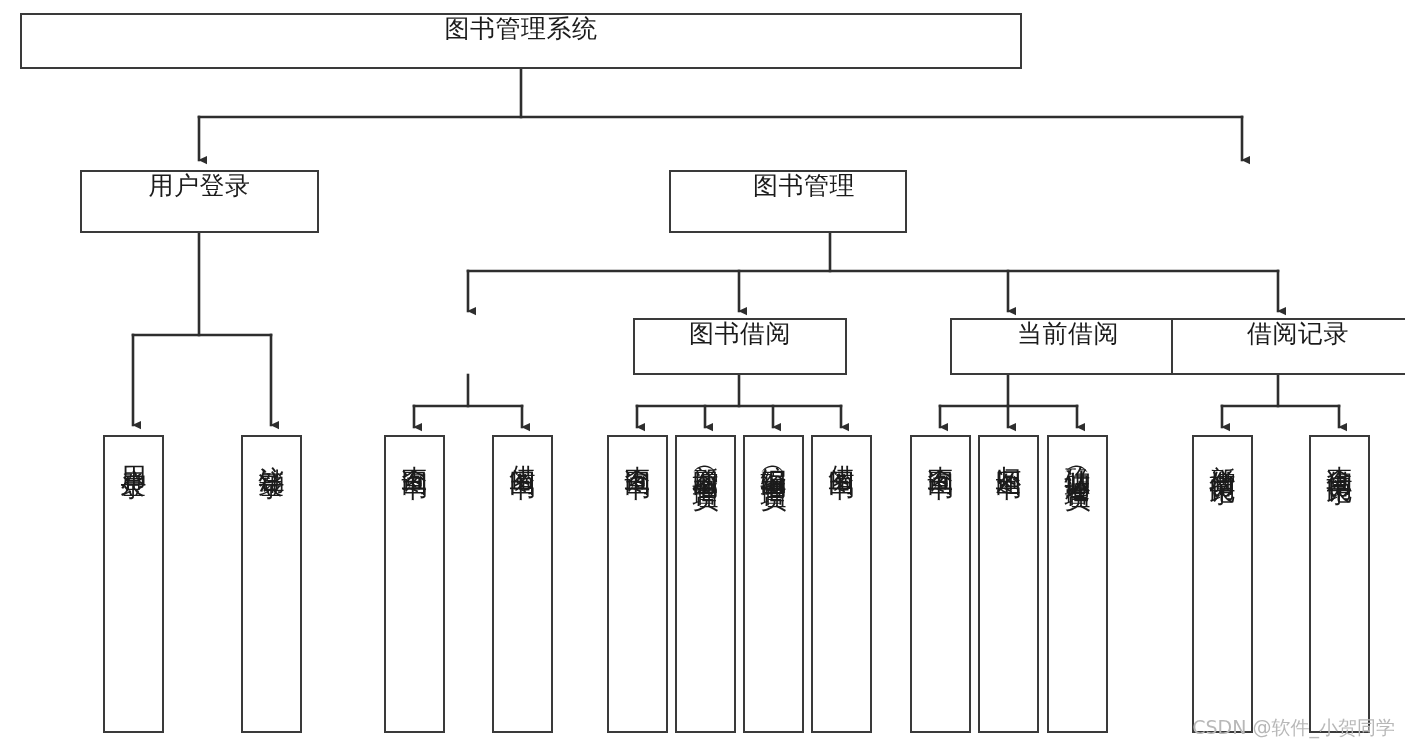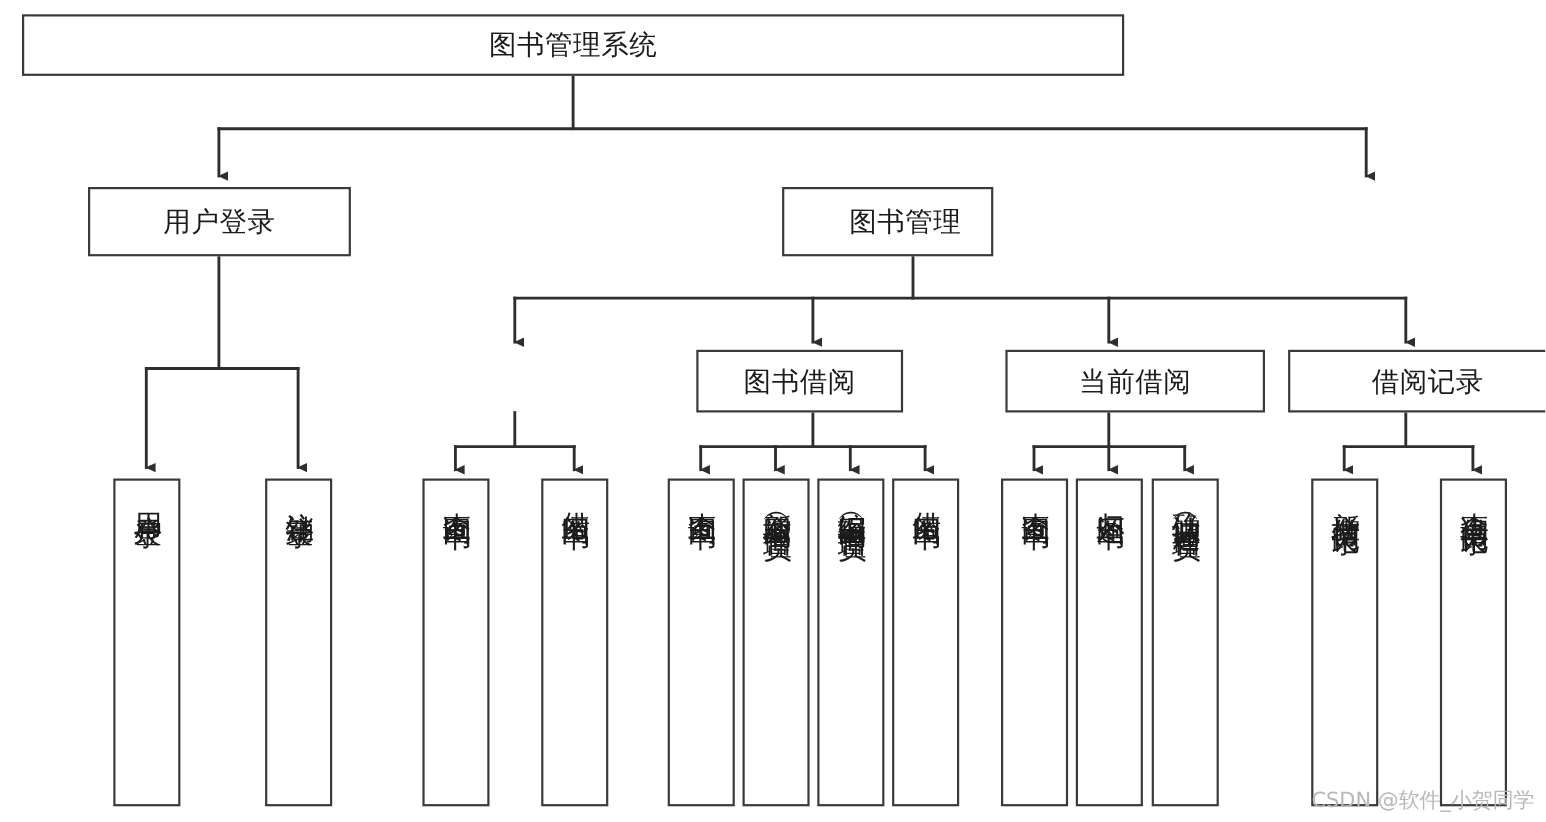--- a/index.html
+++ b/index.html
@@ -25,21 +25,21 @@
     width: 1405px;
     height: 747px;
     pointer-events: none;
   }
   .node {
     position: absolute;
     box-sizing: border-box;
     background: #ffffff;
     border: 2px solid #3a3a3a;
     display: flex;
-    align-items: center;
+    align-items: flex-start;
     justify-content: center;
     z-index: 2;
   }
   .node-label {
     color: #1b1b1b;
     white-space: nowrap;
     letter-spacing: 0.5px;
   }
   .node.horizontal .node-label {
     font-size: 25px;
@@ -127,28 +127,28 @@
     </g>
   </svg>
 
   <div class="node root horizontal" style="left:20px; top:13px; width:1002px; height:56px;">
     <span class="node-label">图书管理系统</span>
   </div>
 
   <div class="node horizontal" style="left:80px; top:170px; width:239px; height:63px;">
     <span class="node-label">用户登录</span>
   </div>
-  <div class="node horizontal" style="left:711px; top:170px; width:192px; height:63px;padding-left:32px;">
+  <div class="node horizontal" style="left:669px; top:170px; width:238px; height:63px;padding-left:32px;">
     <span class="node-label">图书管理</span>
   </div>
 
-  <div class="node horizontal" style="left:633px; top:318px; width:188px; height:57px;">
+  <div class="node horizontal" style="left:633px; top:318px; width:214px; height:57px;">
     <span class="node-label">图书借阅</span>
   </div>
-  <div class="node horizontal" style="left:914px; top:318px; width:236px; height:57px;">
+  <div class="node horizontal" style="left:950px; top:318px; width:236px; height:57px;">
     <span class="node-label">当前借阅</span>
   </div>
   <div class="node horizontal" style="left:1171px; top:318px; width:254px; height:57px;">
     <span class="node-label">借阅记录</span>
   </div>
 
   <div class="node vertical" style="left:103px; top:435px; width:61px; height:298px;">
     <span class="node-label">用户登录</span>
   </div>
   <div class="node vertical" style="left:241px; top:435px; width:61px; height:298px;">

